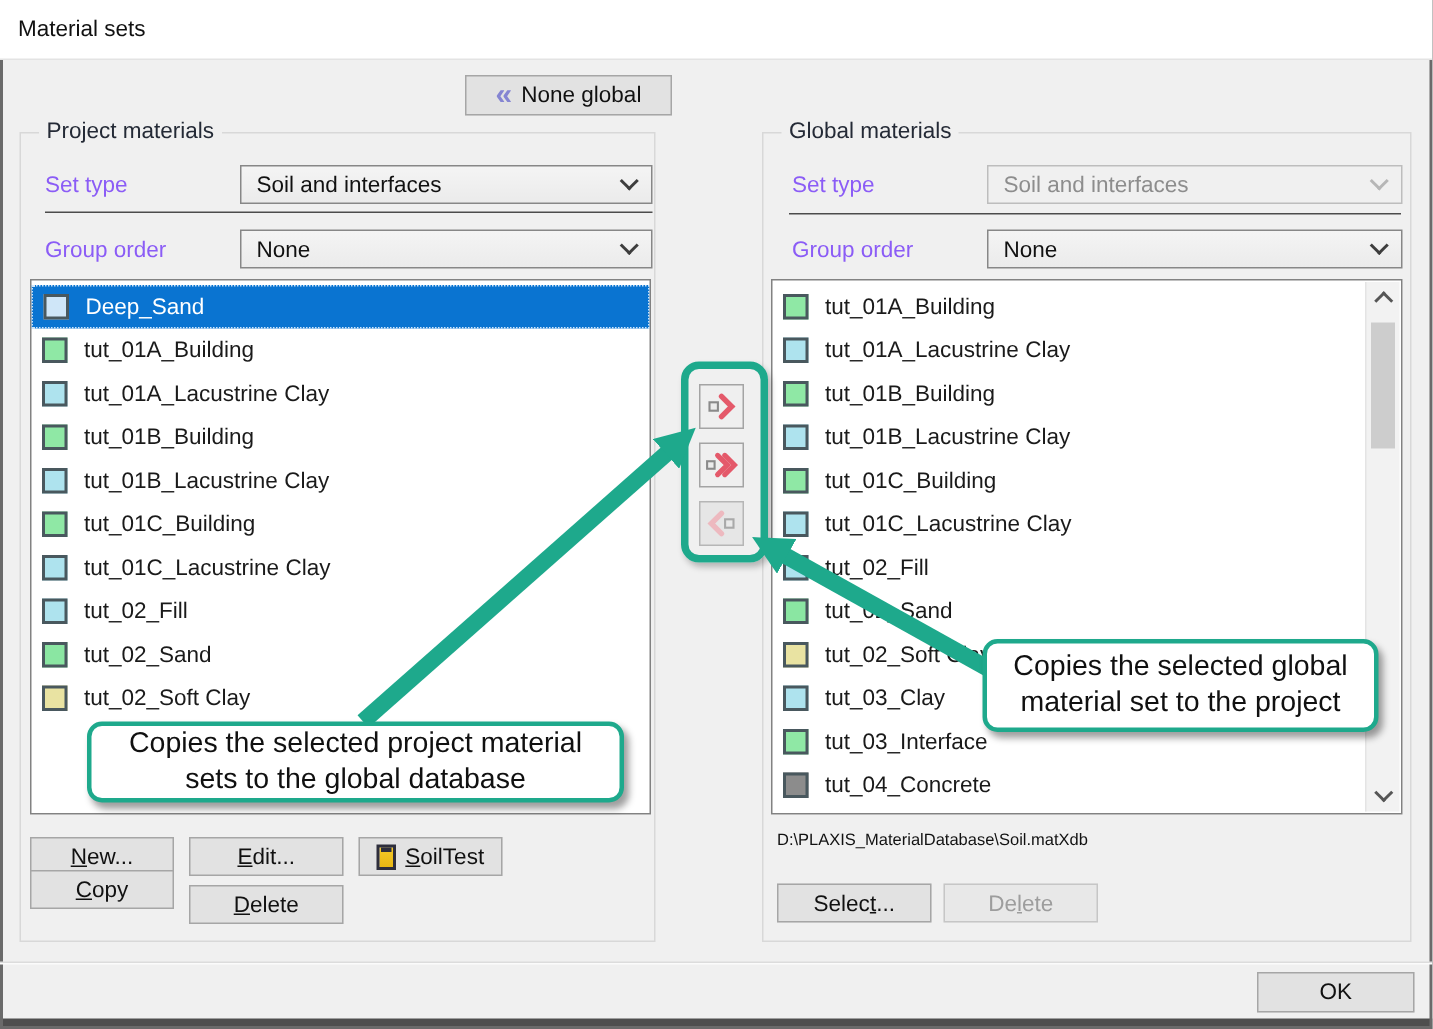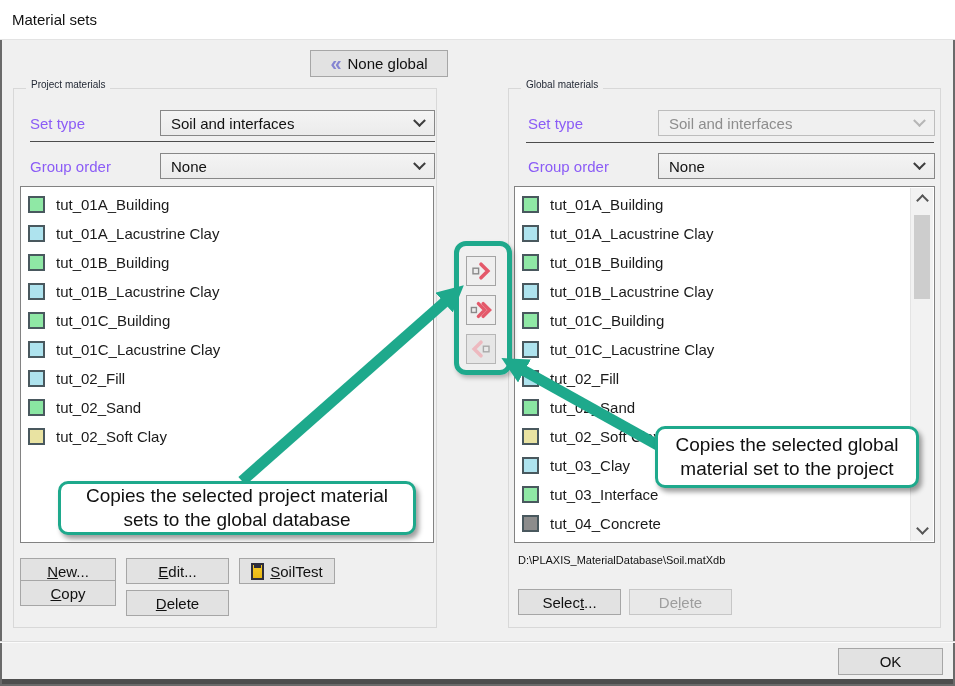--- a/index.html
+++ b/index.html
@@ -10,21 +10,21 @@
   .abs { position:absolute; }
   .titlebar { left:0; top:0; width:955px; height:40px; background:#ffffff; border-bottom:1px solid #e3e3e3;
               display:flex; align-items:center; padding-left:12px; font-size:15px; color:#111; }
   .btn { background:#e2e2e2; border:1px solid #a6a6a6; font-size:15px; color:#111;
          display:flex; align-items:center; justify-content:center; gap:6px; cursor:default;
          font-family:"Liberation Sans",sans-serif; }
   .btn.disabled { color:#9d9d9d; border-color:#c6c6c6; background:#e8e8e8; }
   .mn { text-decoration:underline; }
   .group { border:1px solid #d8d8d8; }
   .group-label { position:absolute; top:-10px; left:12px; background:#f0f0f0; padding:0 5px;
-                 font-size:10px; color:#242a36; white-space:nowrap; }
+                 font-size:15px; color:#242a36; white-space:nowrap; }
   .fieldlabel { font-size:15px; color:#8b5cf6; display:flex; align-items:center; }
   .combo { display:flex; align-items:center; background:linear-gradient(#f4f4f4,#ebebeb);
            border:1px solid #878787; padding:0 10px; font-size:15px; color:#111; }
   .combo .chev { margin-left:auto; width:9px; height:9px; border-right:2px solid #3d3d3d;
                  border-bottom:2px solid #3d3d3d; transform:rotate(45deg) translate(-2px,-2px); }
   .combo.disabled { color:#8d8d8d; border-color:#bdbdbd; background:#f0f0f0; }
   .combo.disabled .chev { border-color:#b6b6b6; }
   .sepline { height:1px; background:#4c4c4c; }
   .list { background:#ffffff; border:1px solid #828282; overflow:hidden; padding-top:3px; }
   .row { height:29px; display:flex; align-items:center; gap:11px; padding-left:7px; font-size:15px; color:#1a1a1a; }
@@ -76,20 +76,24 @@
     <span class="chev"></span>
   </div>
   <div class="abs sepline" style="left:30px;top:141px;width:405px;"></div>
   <div class="abs fieldlabel" style="left:30px;top:153px;height:26px;">Group order</div>
   <div class="abs combo" style="left:160px;top:153px;width:275px;height:26px;">
     <span>None</span>
     <span class="chev"></span>
   </div>
 
   <div class="abs list" style="left:20px;top:186px;width:414px;height:357px;">
+    <div class="row selected">
+      <span class="swatch" style="background-color: rgb(207, 230, 248);"></span>
+      <span>Deep_Sand</span>
+    </div>
     <div class="row">
       <span class="swatch" style="background-color: rgb(143, 232, 165);"></span>
       <span>tut_01A_Building</span>
     </div>
     <div class="row">
       <span class="swatch" style="background-color: rgb(174, 227, 238);"></span>
       <span>tut_01A_Lacustrine Clay</span>
     </div>
     <div class="row">
       <span class="swatch" style="background-color: rgb(143, 232, 165);"></span>

